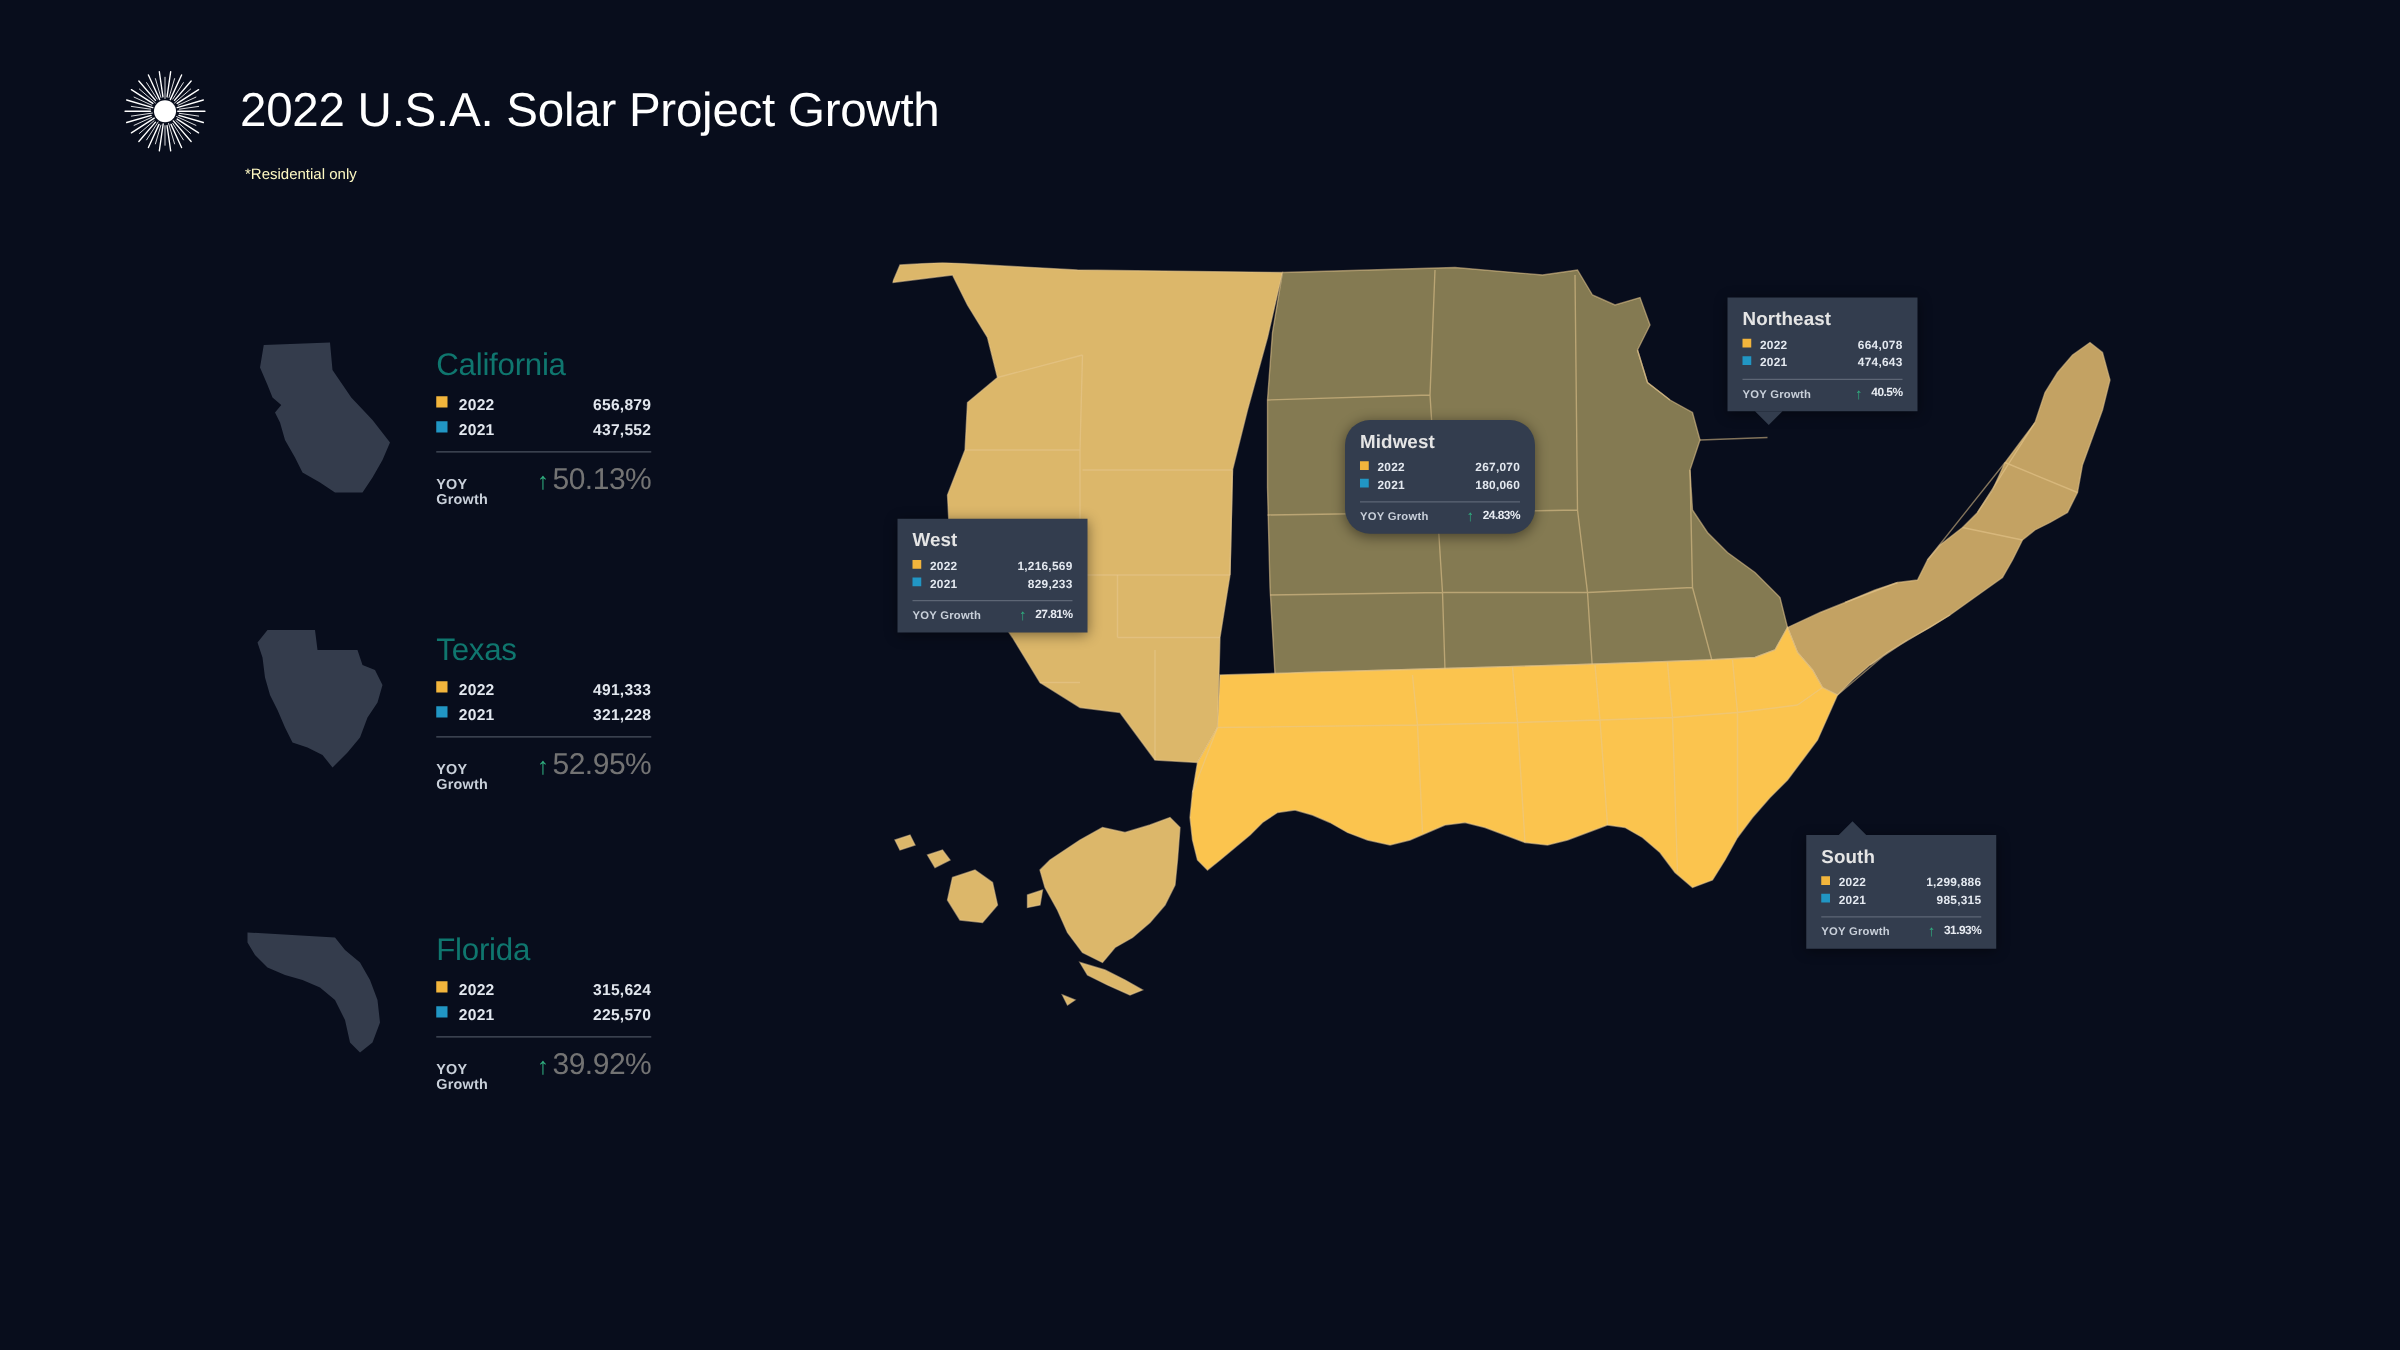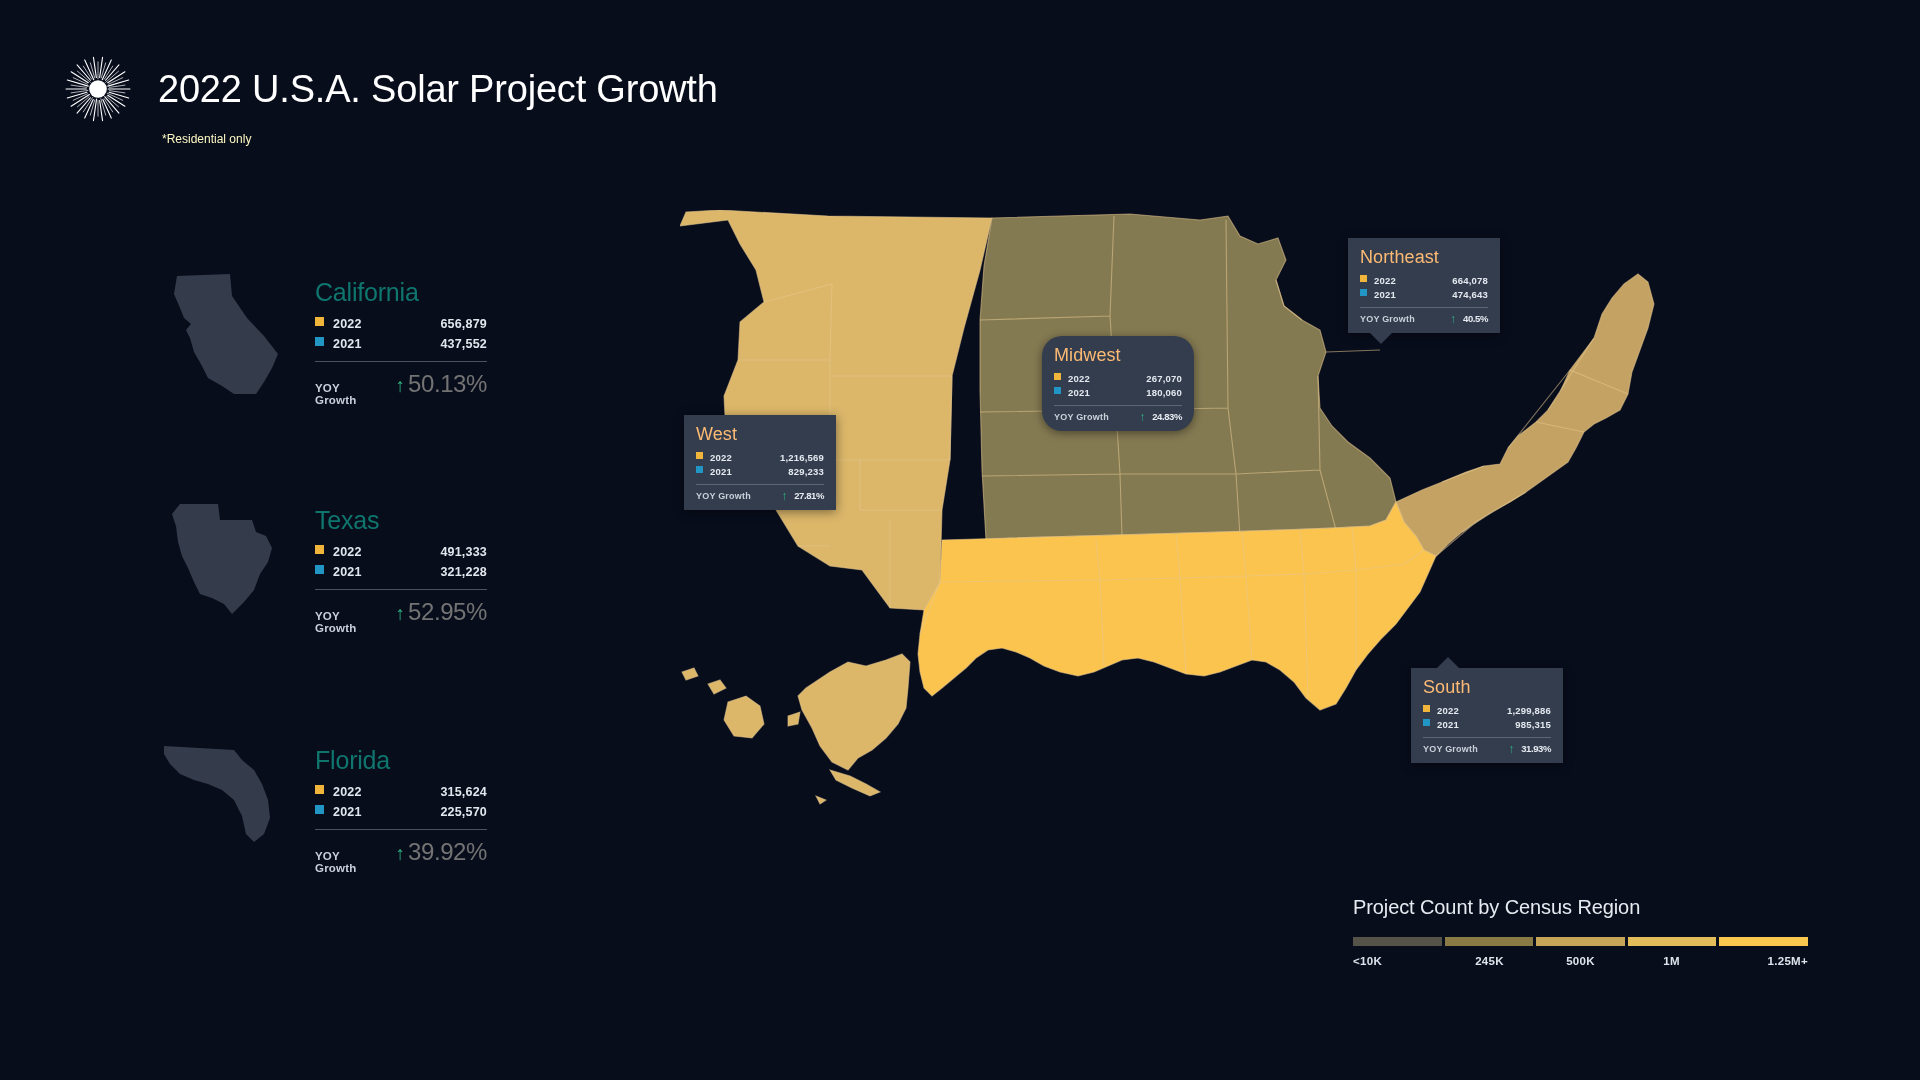--- a/index.html
+++ b/index.html
@@ -2,21 +2,21 @@
 <html><head>
 <meta charset="utf-8">
 <style>
   * { margin:0; padding:0; box-sizing:border-box; }
   html,body {
     width:1920px; height:1080px;
     background:#080d1c;
     font-family:"Liberation Sans", sans-serif;
     overflow:hidden;
   }
-  #stage { position:relative; width:1672px; height:1080px; }
+  #stage { position:relative; width:1672px; height:1080px;margin-left:34px; }
 
   
   .logo { position:absolute; left:64px; top:55px; width:68px; height:68px; }
   .title {
     position:absolute; left:158px; top:68px;
     font-size:38px; font-weight:400; color:#ffffff;
     letter-spacing:-0.2px; white-space:nowrap;
   }
   .subtitle {
     position:absolute; left:162px; top:132px;
@@ -49,21 +49,21 @@
   #map-wrap { position:absolute; left:680px; top:210px; width:1160px; height:700px; }
   #usmap { display:block; width:1160px; height:700px; }
   .rgn { stroke:#e7c98f; stroke-width:1.1; stroke-opacity:.55; }
 
   
   .tip {
     position:absolute; background:#333d4e;
     padding:9px 12px 8px 12px; color:#e8ecf2;
     box-shadow:0 2px 10px rgba(0,0,0,.45);
   }
-  .tip .t-name { font-size:18px; font-weight:400; color:#fdba74; margin-bottom:7px; letter-spacing:.1px; }
+  .tip .t-name { font-size:15px; font-weight:700; color:#e5e5e5; margin-bottom:7px; letter-spacing:.1px; }
   .tip .yr-row { font-size:9.5px; margin-bottom:3px; color:#e4e9f0; }
   .tip .sw { width:7px; height:7px; margin-right:7px; flex:0 0 7px; }
   .tip .divider { background:#5d6675; margin:6px 0 5px 0; }
   .tip .growth-row { align-items:center; }
   .tip .growth-label { font-size:9px; }
   .tip .growth-arrow { font-size:12px; margin-left:auto; color:#2fae7f; }
   .tip .growth-val { font-size:9.5px; font-weight:700; margin-left:7px; color:#e8ecf2; }
   .tip .tail { position:absolute; width:0; height:0; }
 
   
@@ -318,31 +318,14 @@
       <div class="divider"></div>
       <div class="growth-row">
         <span class="growth-label">YOY Growth</span>
         <span class="growth-arrow">↑</span>
         <span class="growth-val">31.93%</span>
       </div>
       <div class="tail" style="left:26px; top:-11px; border-left:11px solid transparent; border-right:11px solid transparent; border-bottom:11px solid #333d4e;"></div>
     </div>
   </div>
 
-  <div id="legend">
-    <div class="legend-title">Project Count by Census Region</div>
-    <div class="legend-bar">
-        <div style="background: rgb(85, 82, 74);"></div>
-        <div style="background: rgb(138, 122, 69);"></div>
-        <div style="background: rgb(197, 163, 87);"></div>
-        <div style="background: rgb(228, 189, 91);"></div>
-        <div style="background: rgb(251, 200, 79);"></div>
-      </div>
-    <div class="legend-ticks">
-        <span>&lt;10K</span>
-        <span>245K</span>
-        <span>500K</span>
-        <span>1M</span>
-        <span>1.25M+</span>
-      </div>
-  </div>
 
 </div>
 
 </body></html>

